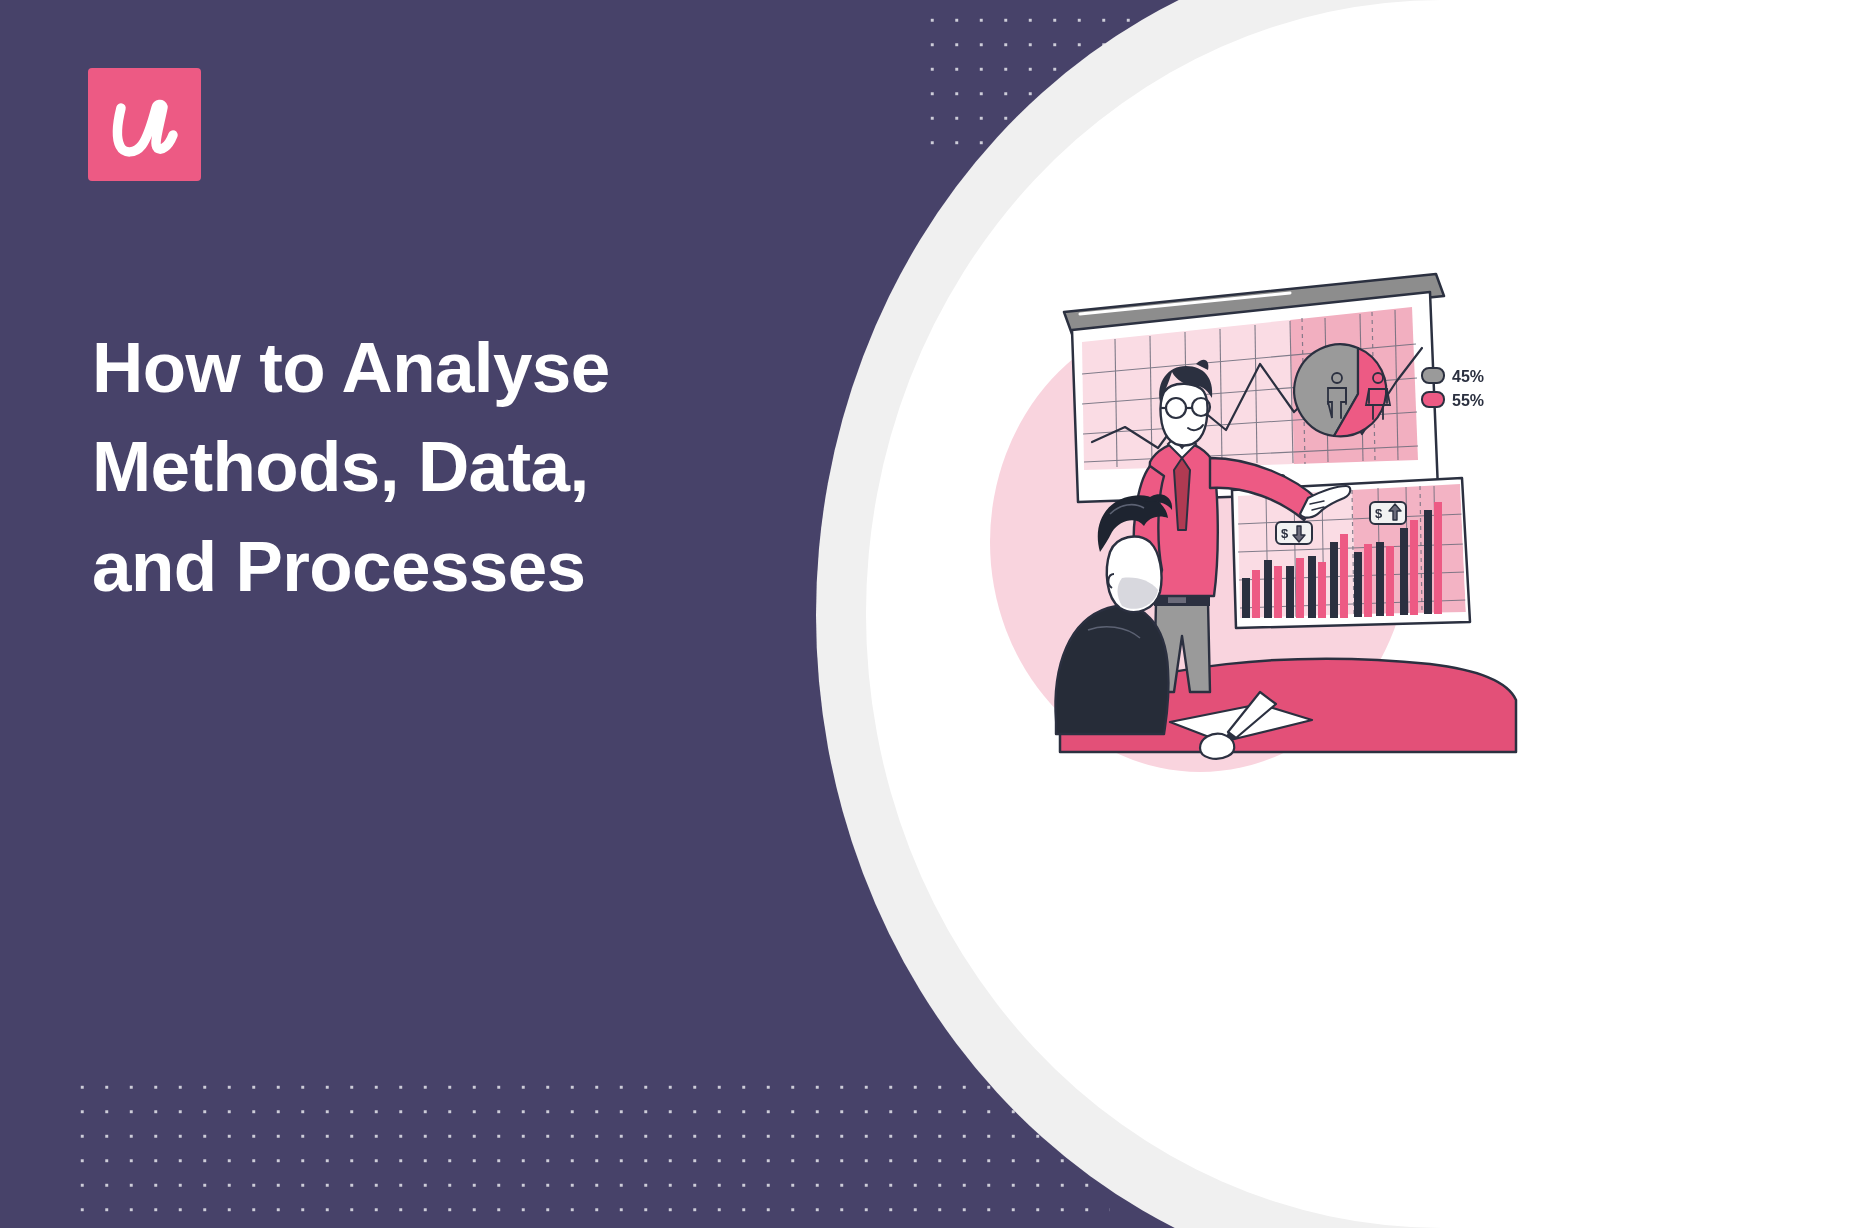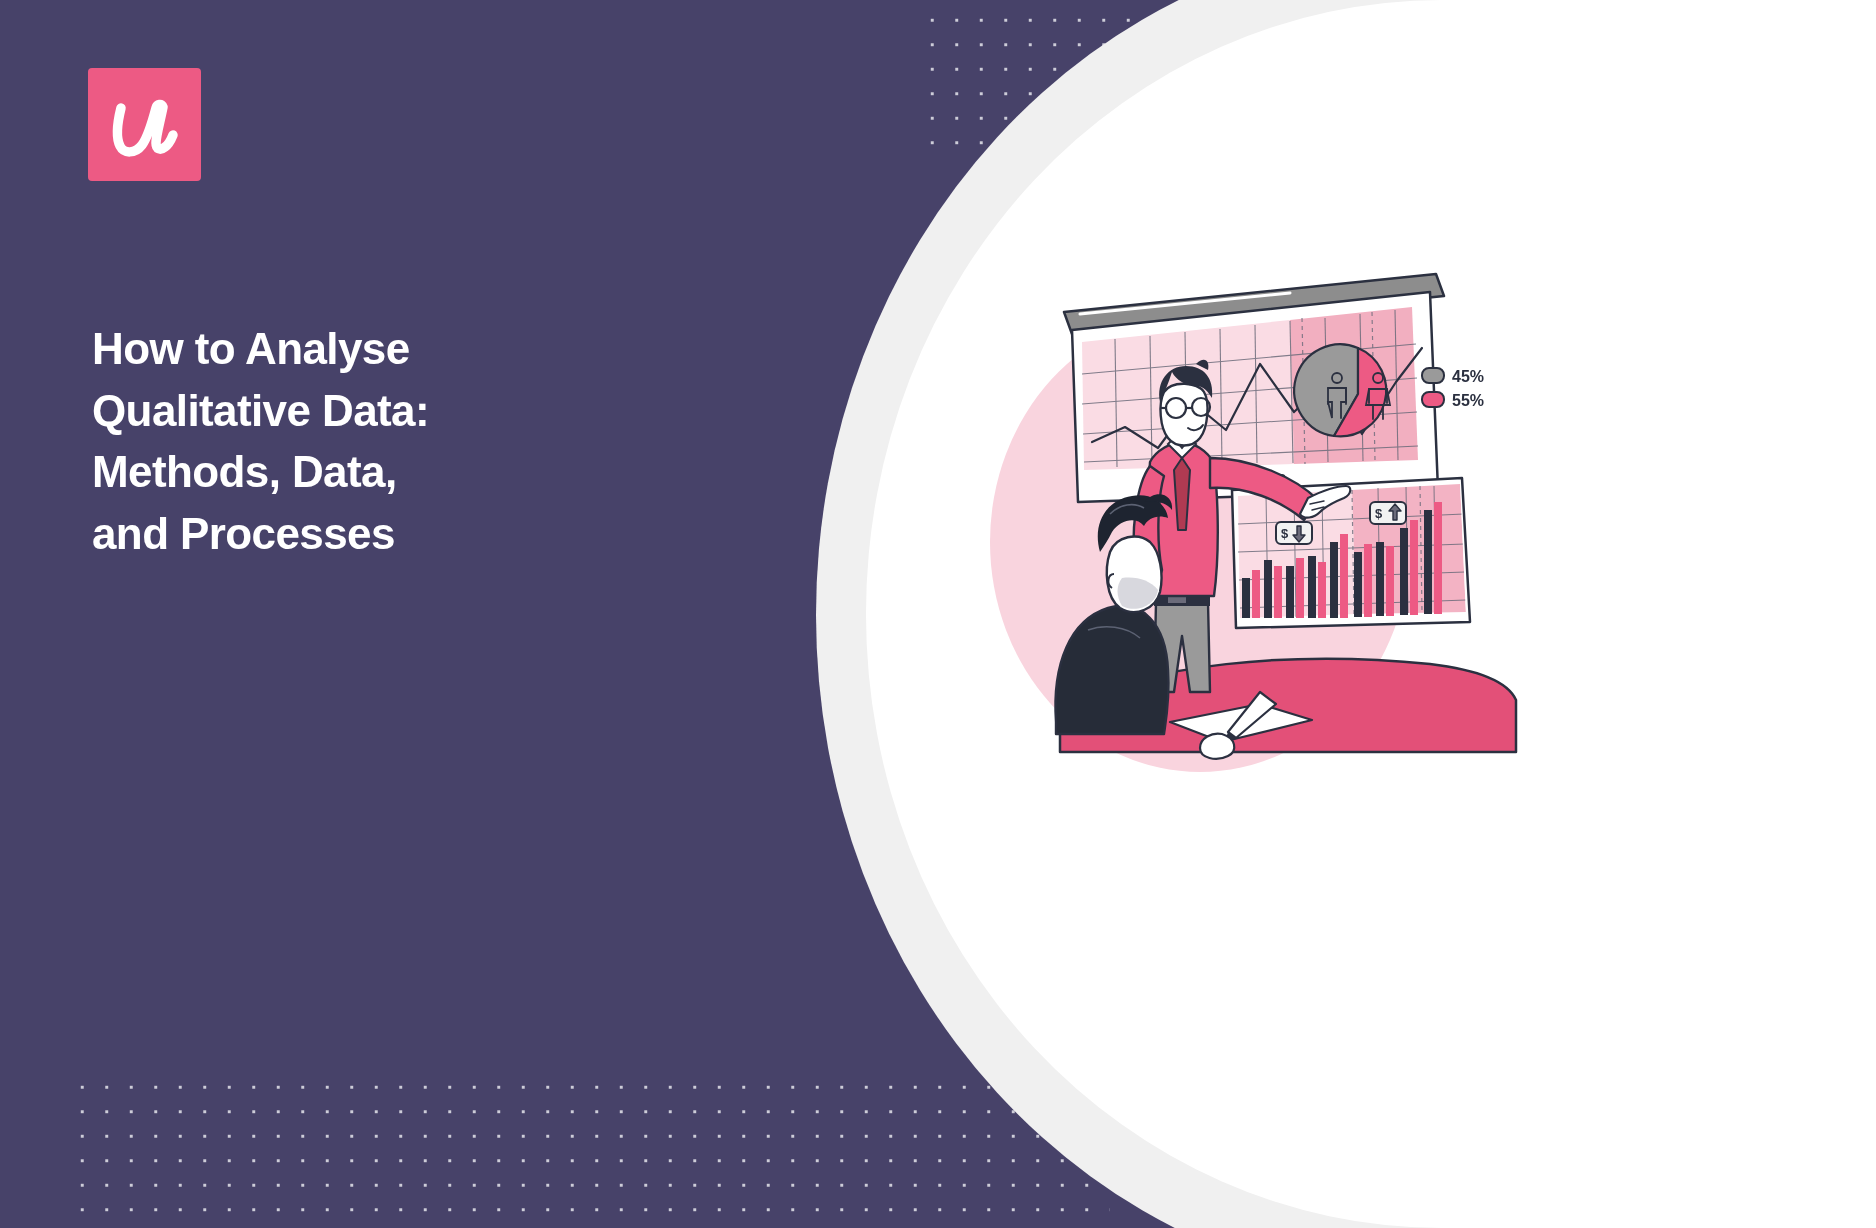--- a/index.html
+++ b/index.html
@@ -51,21 +51,21 @@
     border-radius:4px;
     display:flex; align-items:center; justify-content:center;
   }
   #logo svg { display:block; }
 
   #headline {
     position:absolute;
     left:92px; top:318px;
     width:740px;
     color:#ffffff;
-    font-size:44px;
+    font-size:71px;
     line-height:1.40;
     font-weight:700;
     letter-spacing:-0.6px;
   }
   #headline .ln { display:block; white-space:nowrap; }
 
   
   #illus { position:absolute; left:960px; top:252px; width:560px; height:530px; }
   #illus svg { display:block; }
 </style>
@@ -84,21 +84,20 @@
     <svg width="80" height="86" viewBox="0 0 80 86" aria-hidden="true">
       <path d="M16 26 C12 42, 11 56, 15 64 C19 72, 30 72, 37 63 C43 55, 47 41, 51 26
                C52 22, 57 21, 58 25 C55 40, 51 54, 51 61 C51 67, 55 69, 60 65
                C63 63, 66 58, 68 53" fill="none" stroke="#ffffff" stroke-width="9.5" stroke-linecap="round" stroke-linejoin="round"></path>
     </svg>
     <span style="position:absolute;opacity:0;width:0;height:0;overflow:hidden">u</span>
   </div>
 
   <h1 id="headline">
     <span class="ln">How to Analyse</span>
-    <span class="ln">Qualitative Data:</span>
     <span class="ln">Methods, Data,</span>
     <span class="ln">and Processes</span>
   </h1>
 
   <div id="illus">
   <svg width="560" height="530" viewBox="0 0 560 530" aria-hidden="true">
     <defs>
       <clipPath id="screenClipTop">
         <polygon points="112,78 460,45 470,210 116,222"></polygon>
       </clipPath>

